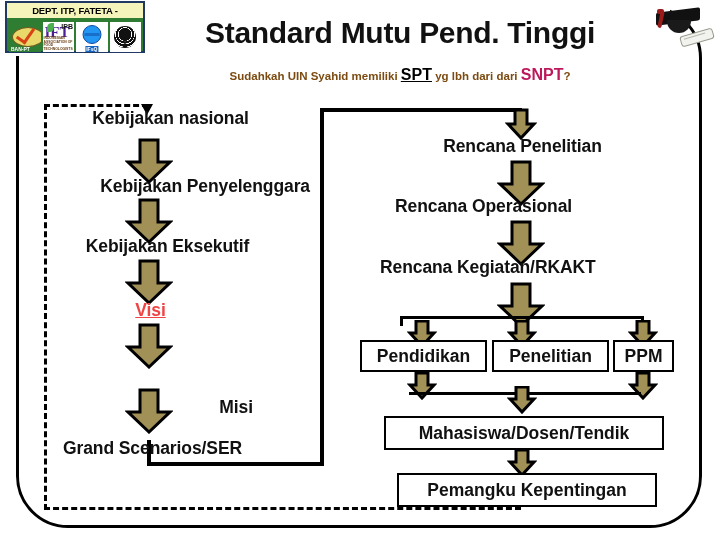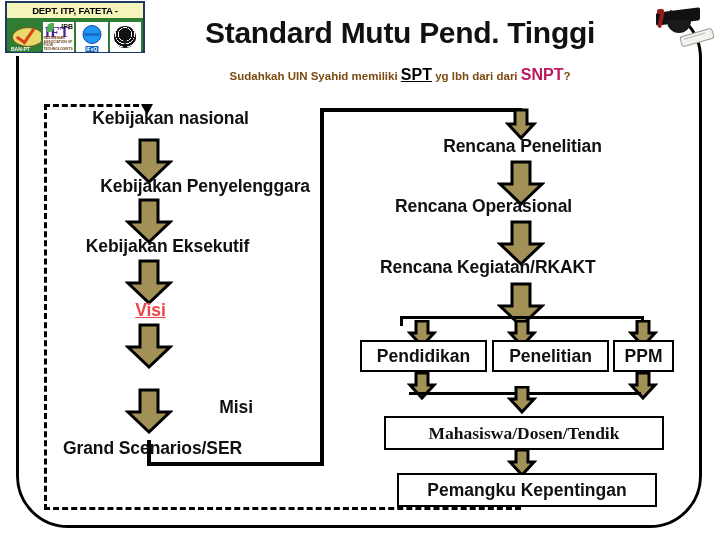--- a/index.html
+++ b/index.html
@@ -299,21 +299,21 @@
       </svg>
   </div>
   <div class="rail" style="left:409px;top:392px;width:232px;height:3px;"></div>
 
   <div class="barrow" style="left:507px;top:386px;">
     <svg width="30" height="28" viewBox="0 0 30 28">
         <polygon points="9,1 21,1 21,13 27,13 15,26 3,13 9,13" fill="#a29156" stroke="#000" stroke-width="3"></polygon>
       </svg>
   </div>
 
-  <div class="boxnode" style="left:384px;top:416px;width:280px;height:34px;font-family:Liberation Serif, serif;">Mahasiswa/Dosen/Tendik</div>
+  <div class="boxnode" style="left:384px;top:416px;width:280px;height:34px;">Mahasiswa/Dosen/Tendik</div>
 
   <div class="barrow" style="left:507px;top:449px;">
     <svg width="30" height="28" viewBox="0 0 30 28">
         <polygon points="9,1 21,1 21,13 27,13 15,26 3,13 9,13" fill="#a29156" stroke="#000" stroke-width="3"></polygon>
       </svg>
   </div>
 
   <div class="boxnode" style="left:397px;top:473px;width:260px;height:34px;">Pemangku Kepentingan</div>
 
 </div>

